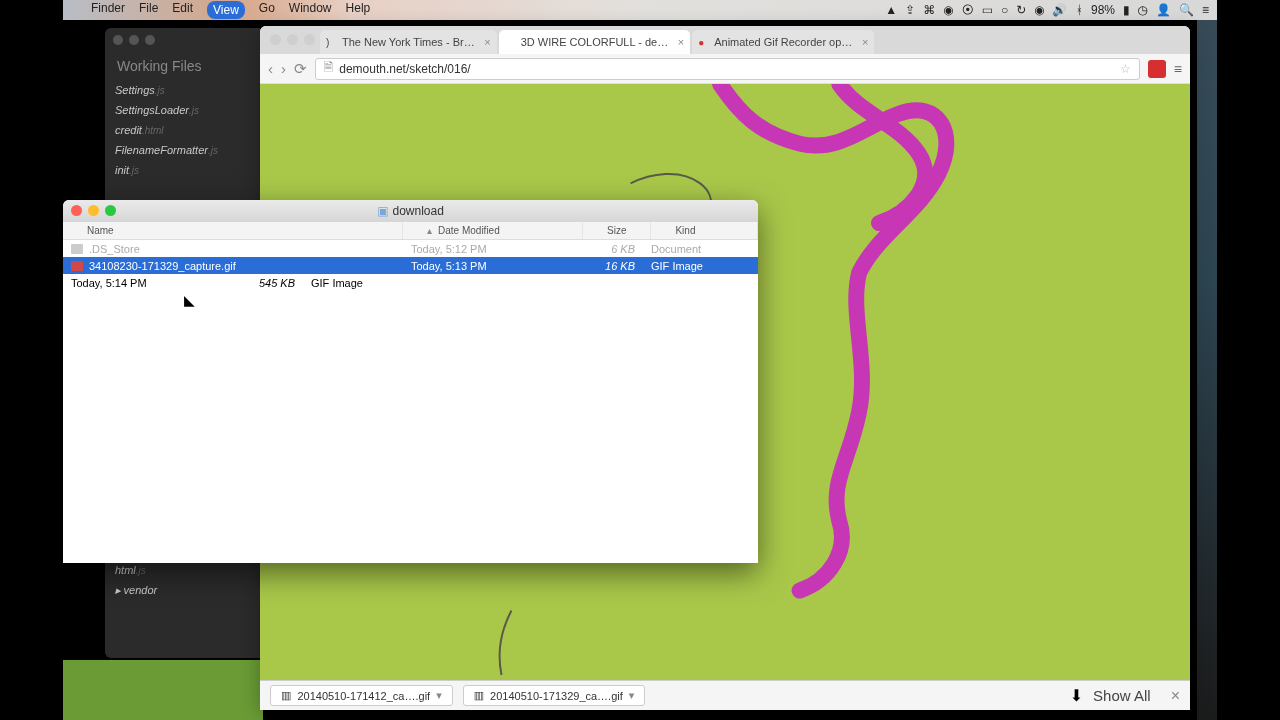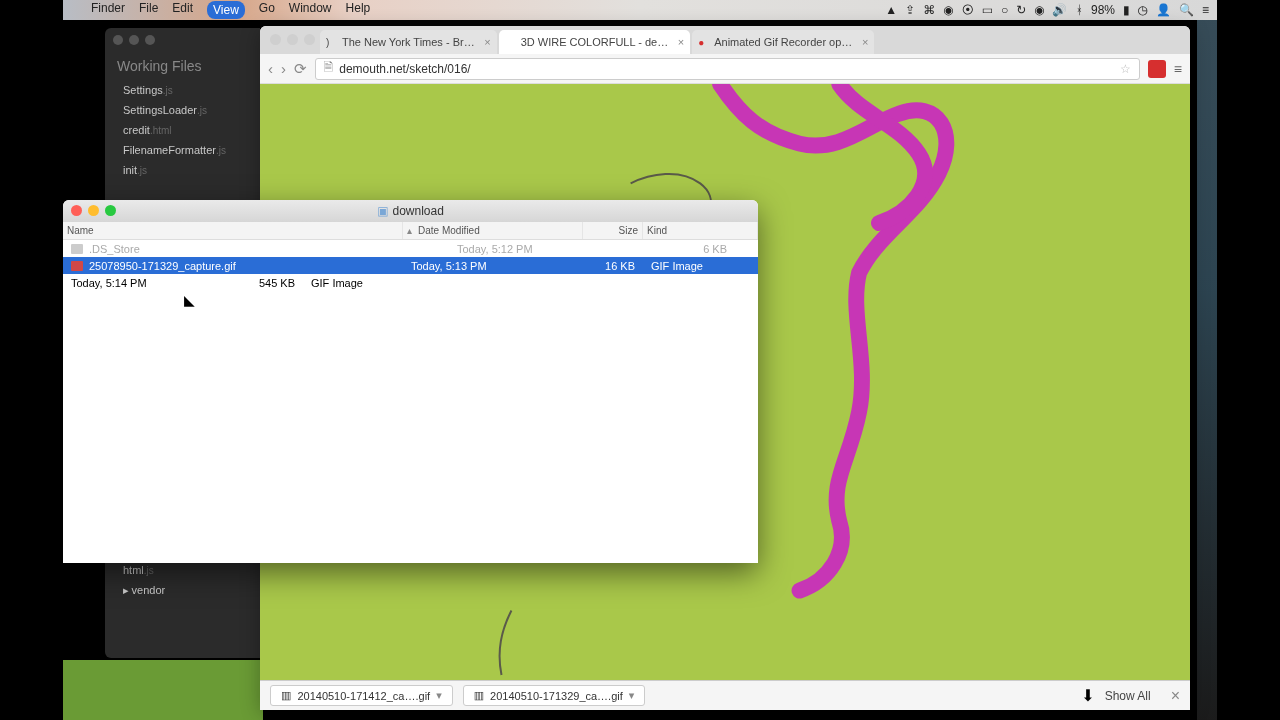--- a/index.html
+++ b/index.html
@@ -15,21 +15,21 @@
 .menubar .right { margin-left: auto; display: flex; gap: 8px; align-items: center; padding-right: 8px; }
 .menubar .right span { font-size: 12px; }
 .menubar .highlighted { background: #2a6dd6; color: #fff; padding: 2px 6px; border-radius: 8px; }
 
 
 .editor { position: absolute; top: 28px; left: 105px; width: 155px; height: 630px;
   background: #2b2b2b; border-radius: 6px 0 0 6px; color: #9fa3a7; font-size: 12px; }
 .editor .titlebar { height: 24px; display: flex; align-items: center; gap: 6px; padding-left: 8px; }
 .editor .dot { width: 10px; height: 10px; border-radius: 50%; background: #555; }
 .editor .section { padding: 6px 12px; color: #888; font-size: 14px; }
-.editor .file { padding: 4px 18px; color: #c8c8c8; font-size: 11px; white-space: nowrap; }
+.editor .file { padding: 4px 10px; color: #c8c8c8; font-size: 11px; white-space: nowrap; font-style: italic; }
 .editor .file .ext { color: #666; font-size: 10px; }
 
 
 .browser { position: absolute; top: 26px; left: 260px; width: 930px; height: 684px;
   background: #fff; border-radius: 6px; display: flex; flex-direction: column; box-shadow: 0 4px 20px rgba(0,0,0,.3); }
 .browser .tabbar { height: 28px; background: #d9d9d9; display: flex; align-items: flex-end; padding-left: 60px; gap: 0; border-radius: 6px 6px 0 0; }
 .browser .traffic { position: absolute; top: 8px; left: 10px; display: flex; gap: 6px; }
 .browser .traffic span { width: 11px; height: 11px; border-radius: 50%; background: #cfcfcf; }
 .tab { height: 24px; background: #ffffff; border-radius: 5px 5px 0 0; padding: 4px 22px 4px 22px;
   font-size: 11px; color: #444; position: relative; margin-right: 2px; min-width: 150px; display: flex; align-items: center; }
@@ -42,47 +42,47 @@
   font-size: 12px; color: #333; padding: 3px 8px; display: flex; align-items: center; }
 .addrbar .ext-icon { width: 18px; height: 18px; background: #d62f2f; border-radius: 3px; }
 .addrbar .menu-icon { font-size: 14px; color: #666; }
 .canvas { flex: 1; background: #a9c84a; position: relative; overflow: hidden; }
 
 
 .dlshelf { height: 30px; background: #f5f5f5; border-top: 1px solid #ccc; display: flex; align-items: center; padding: 0 10px; gap: 10px; }
 .dlitem { background: #fff; border: 1px solid #ccc; border-radius: 3px; padding: 3px 10px; font-size: 11px; color: #333; display: flex; align-items: center; gap: 6px; }
 .dlitem .caret { color: #888; }
 .dlshelf .spacer { flex: 1; }
-.dlshelf .showall { font-size: 12px; color: #444; }
+.dlshelf .showall { font-size: 15px; color: #444; }
 .dlshelf .x { margin-left: 10px; color: #888; }
 
 
 .finder { position: absolute; top: 200px; left: 63px; width: 695px; height: 363px;
   background: #fff; border-radius: 6px; box-shadow: 0 10px 30px rgba(0,0,0,.5); display: flex; flex-direction: column; }
 .finder .titlebar { height: 22px; background: linear-gradient(#eaeaea,#d6d6d6); border-radius: 6px 6px 0 0;
   display: flex; align-items: center; justify-content: center; font-size: 12px; color: #333; position: relative; }
 .finder .traffic { position: absolute; left: 8px; top: 5px; display: flex; gap: 6px; }
 .finder .traffic .r { width: 11px; height: 11px; border-radius: 50%; background: #ff5f57; }
 .finder .traffic .y { width: 11px; height: 11px; border-radius: 50%; background: #ffbd2e; }
 .finder .traffic .g { width: 11px; height: 11px; border-radius: 50%; background: #28c940; }
 .finder .cols { height: 18px; background: #f4f4f4; border-bottom: 1px solid #ddd; display: flex; font-size: 10px; color: #555; }
-.finder .col { padding: 3px 4px; border-right: 1px solid #e5e5e5; }
+.finder .col { padding: 3px 24px; border-right: 1px solid #e5e5e5; }
 .finder .col.name { flex: 0 0 340px; }
 .finder .col.date { flex: 0 0 180px; }
 .finder .col.size { flex: 0 0 60px; text-align: right; }
 .finder .col.kind { flex: 1; }
 .finder .rows { flex: 1; background: #fff; overflow: hidden; }
 .finder .row { height: 17px; display: flex; font-size: 11px; align-items: center; }
 .finder .row.selected { background: #2a6dd6; color: #fff; }
 .finder .row .c { padding: 0 8px; overflow: hidden; white-space: nowrap; }
 .finder .row .c.name { flex: 0 0 340px; display: flex; align-items: center; gap: 6px; }
 .finder .row .c.date { flex: 0 0 180px; }
-.finder .row .c.size { flex: 0 0 60px; text-align: right; }
+.finder .row .c.size { flex: 0 0 60px; text-align: right; font-style: italic; }
 .finder .row .c.kind { flex: 1; }
-.finder .row.dimmed { color: #aaa; gap: 46px; }
+.finder .row.dimmed { color: #aaa; }
 .finder .row .fileicon { width: 12px; height: 10px; border-radius: 1px; display: inline-block; }
 .finder .row .fileicon.red { background: #d04848; }
 .finder .row .fileicon.green { background: #5fb65f; }
 .finder .row .fileicon.gray { background: #ccc; }
 .cursor { position: absolute; top: 292px; left: 184px; font-size: 14px; color: #000; }
 
 
 .rightstrip { position: absolute; top: 0; right: 63px; width: 20px; height: 720px;
   background: linear-gradient(#8abedc 0%, #6fa9c9 40%, #444 100%); opacity: .4; }
 
@@ -227,21 +227,21 @@
           <span class="fileicon gray"></span>
           <span>.DS_Store</span>
         </div>
       <div class="c date">Today, 5:12 PM</div>
       <div class="c size">6 KB</div>
       <div class="c kind">Document</div>
     </div>
     <div class="row selected">
       <div class="c name">
           <span class="fileicon red"></span>
-          <span>25078950-171329_capture.gif</span>
+          <span>34108230-171329_capture.gif</span>
         </div>
       <div class="c date">Today, 5:13 PM</div>
       <div class="c size">16 KB</div>
       <div class="c kind">GIF Image</div>
     </div>
     <div class="row">
       <div class="c date">Today, 5:14 PM</div>
       <div class="c size">545 KB</div>
       <div class="c kind">GIF Image</div>
     </div>

